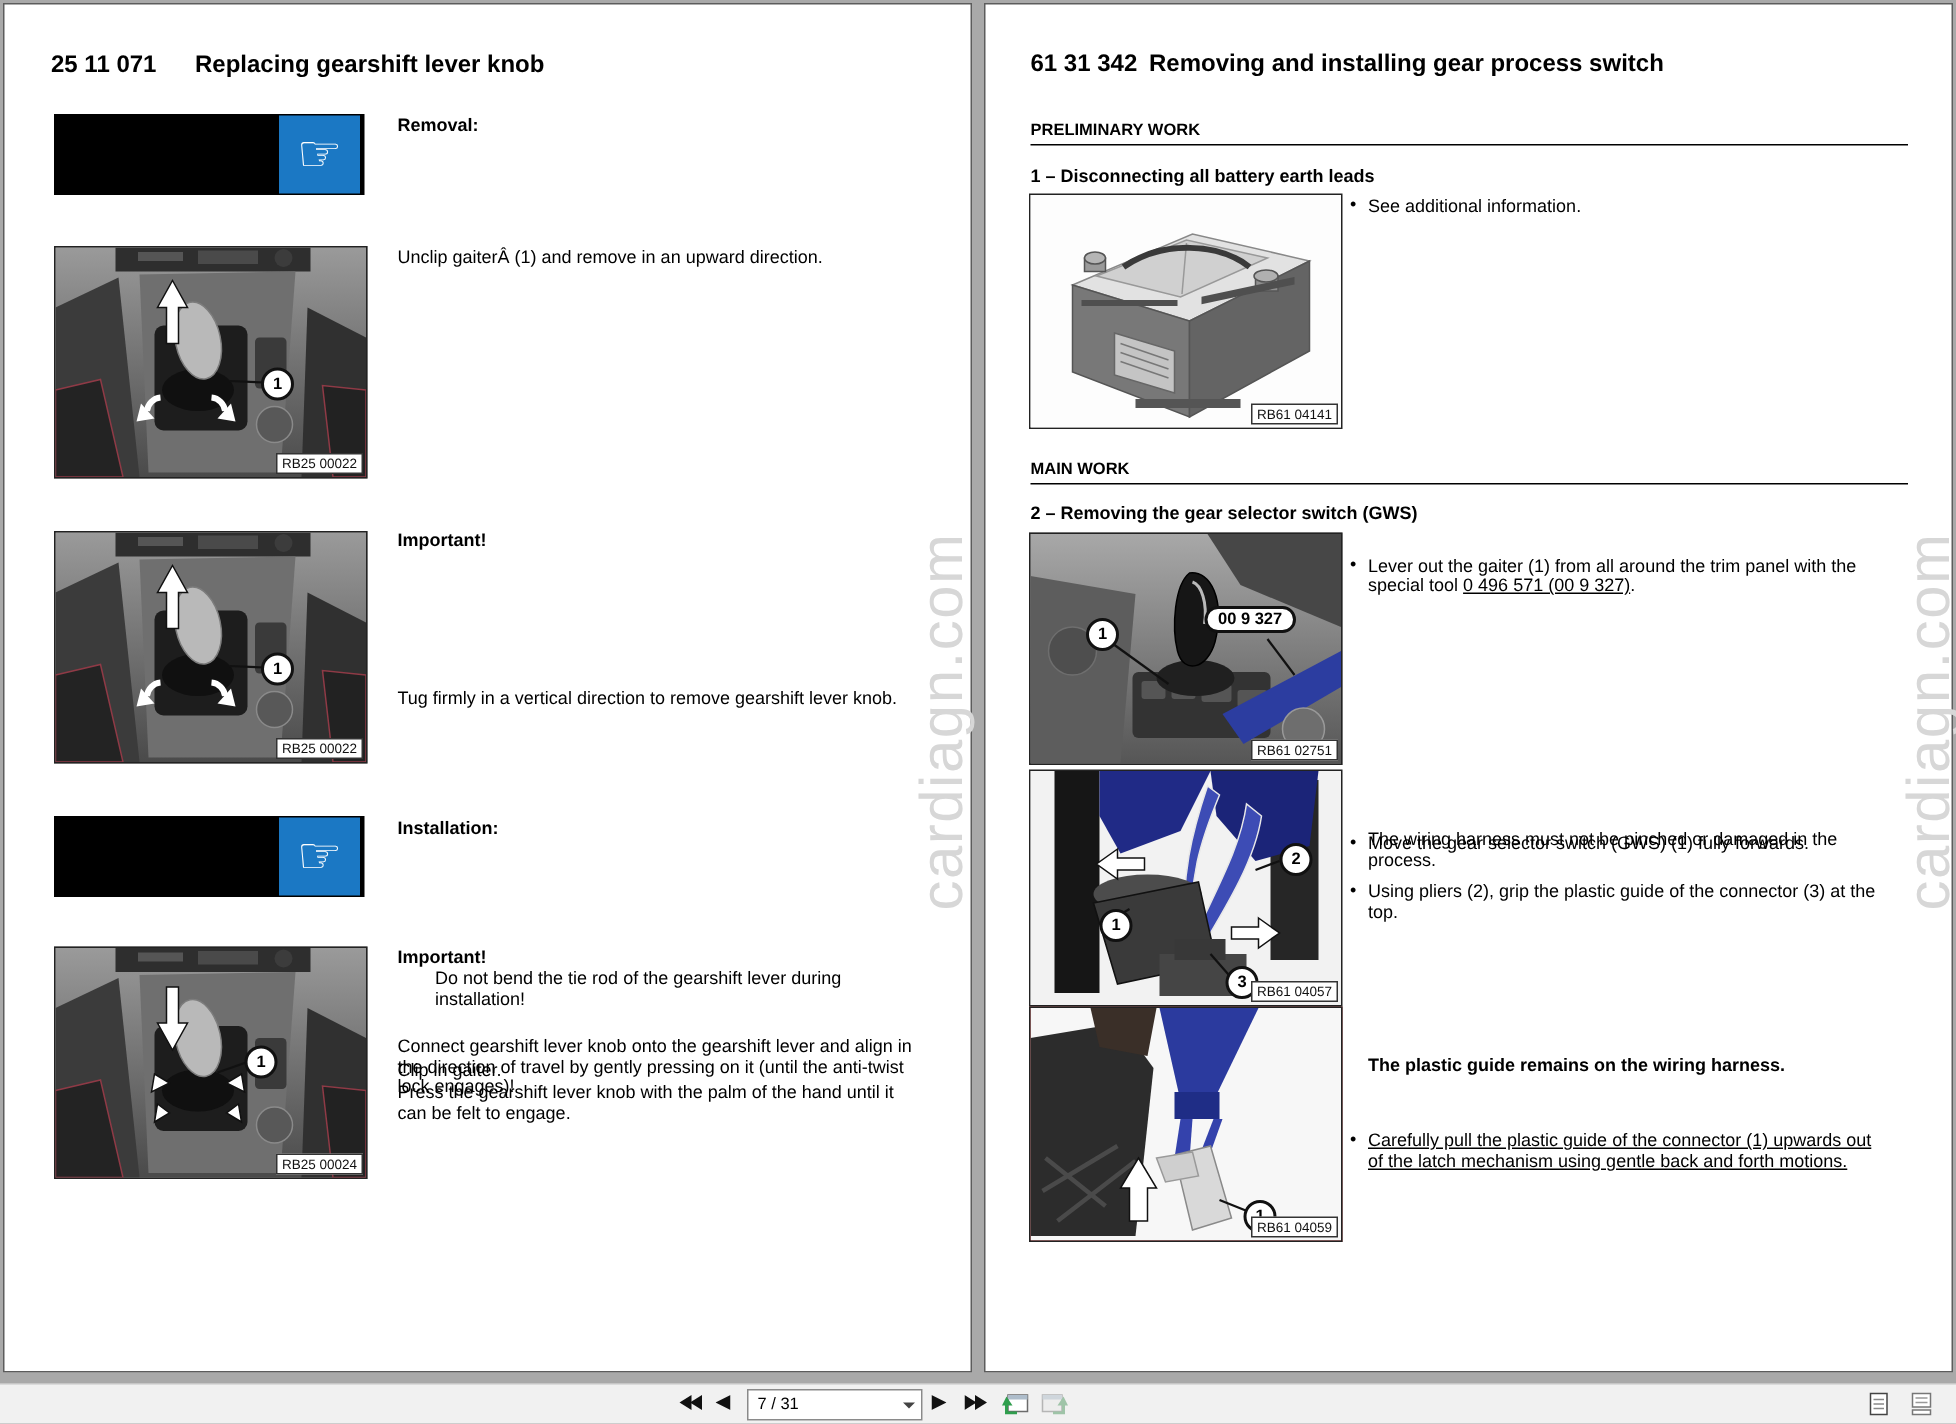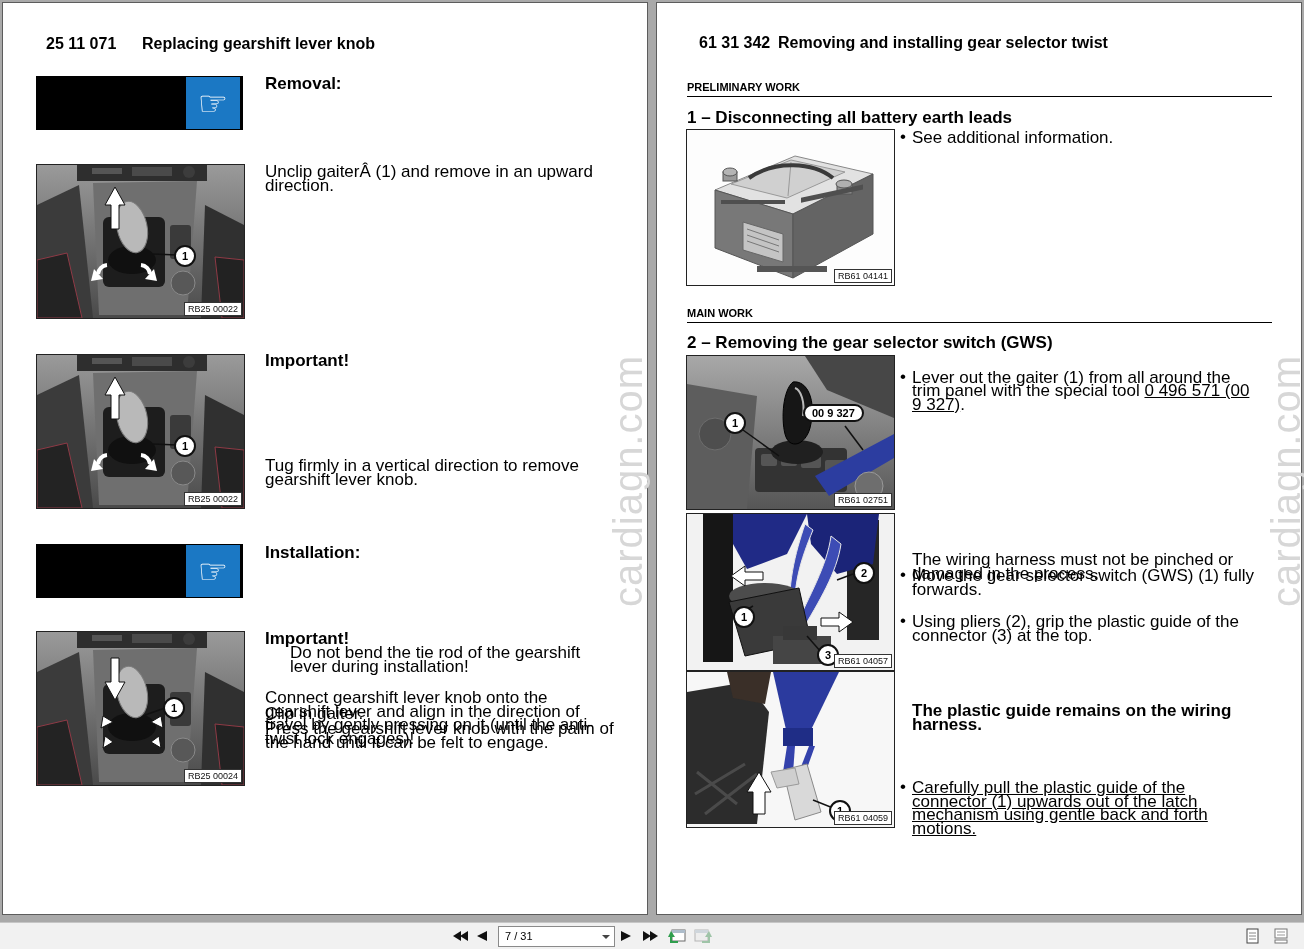--- a/index.html
+++ b/index.html
@@ -5,22 +5,22 @@
   html,body{margin:0;padding:0;}
   body{width:1304px;height:949px;overflow:hidden;background:#a9a9a9;
        font-family:"Liberation Sans",sans-serif;color:#000;}
   .abs{position:absolute;}
   .viewer{position:relative;width:1304px;height:949px;}
   .page{position:absolute;top:2px;width:644px;height:911px;background:#fff;
         border:1px solid #5c5c5c;}
   .page-left{left:2px;}
   .page-right{left:656px;}
   .b{font-weight:bold;}
-  .t11{font-size:17px;line-height:13.5px;}
-  .t16{font-size:16px;line-height:18px;font-weight:bold;margin-left:12px;}
+  .t11{font-size:12px;line-height:13.5px;}
+  .t16{font-size:16px;line-height:18px;font-weight:bold;}
   .sect{font-size:11px;font-weight:bold;}
   .hrule{border-top:1px solid #000;height:0;width:585px;}
   .watermark{width:420px;height:44px;transform:rotate(-90deg);
              font-size:40px;color:#d7d7d7;letter-spacing:1px;text-align:center;
              z-index:0;pointer-events:none;}
   .blackbar{width:207px;height:54px;background:#000;}
   .bluebox{position:absolute;left:150px;top:1px;width:54px;height:52px;
            display:flex;align-items:center;justify-content:center;
            color:#fff;font-size:34px;line-height:34px;}
   .figure{width:207px;height:153px;border:1px solid #222;background:#888;}
@@ -173,21 +173,21 @@
     <div class="abs t11" style="left:287px;top:643px;width:330px;">Do not bend the tie rod of the gearshift lever during installation!</div>
     <div class="abs t11" style="left:262px;top:688px;width:352px;">Connect gearshift lever knob onto the gearshift lever and align in the direction of travel by gently pressing on it (until the anti-twist lock engages)!</div>
     <div class="abs t11" style="left:262px;top:719px;width:352px;">Press the gearshift lever knob with the palm of the hand until it can be felt to engage.</div>
     <div class="abs t11" style="left:262px;top:704px;width:352px;">Clip in gaiter.</div>
   </div>
 
   <div class="page page-right">
     <div class="abs watermark" style="left:419px;top:456px;">cardiagn.com</div>
 
     <div class="abs t16" style="left:30px;top:31px;">61 31 342</div>
-    <div class="abs t16" style="left:109px;top:31px;">Removing and installing gear selector twist</div>
+    <div class="abs t16" style="left:109px;top:31px;">Removing and installing gear process switch</div>
 
     <div class="abs sect" style="left:30px;top:78px;">PRELIMINARY WORK</div>
     <div class="abs hrule" style="left:30px;top:93px;"></div>
 
     <div class="abs t11 b" style="left:30px;top:108px;">1 – Disconnecting all battery earth leads</div>
 
     <div class="abs figure" style="left:29px;top:126px;height:155px;background:#fdfdfd;">
       <svg width="207" height="155" viewBox="0 0 207 155">
         <rect width="207" height="155" fill="#fdfdfd"></rect>
         <polygon points="28,60 108,26 186,44 106,84" fill="#e2e2e2" stroke="#888"></polygon>

